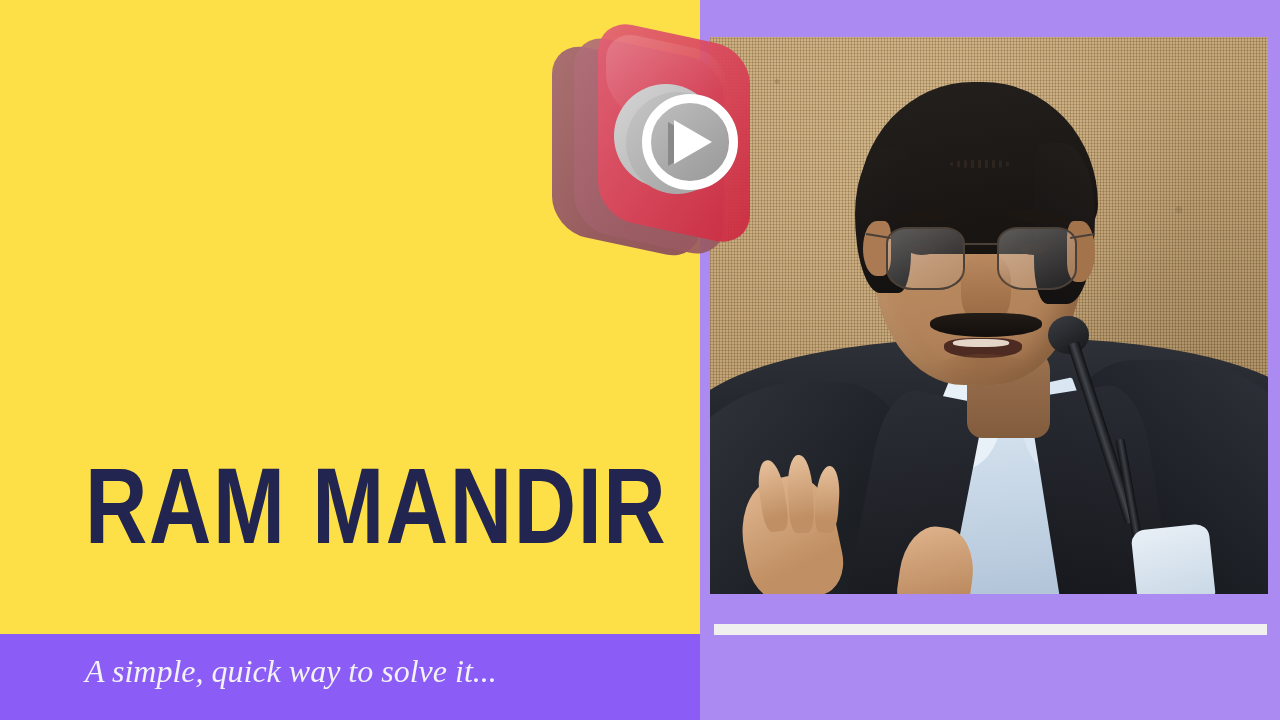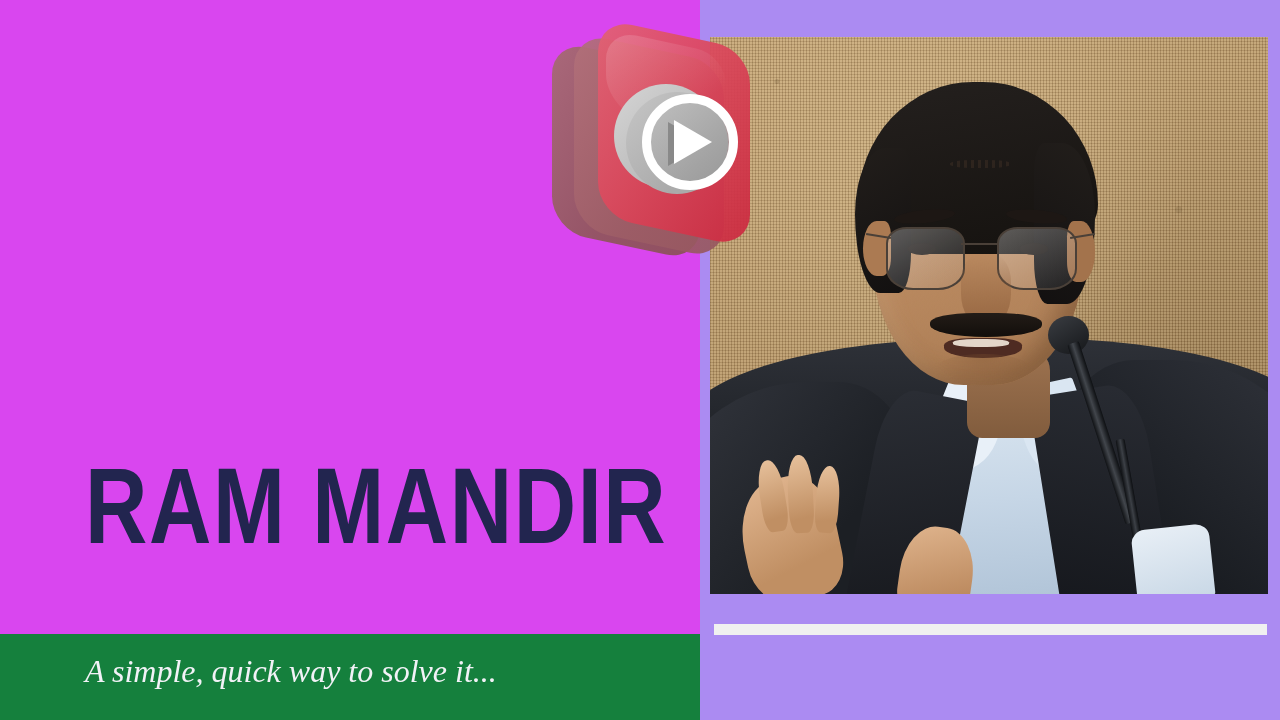--- a/index.html
+++ b/index.html
@@ -20,21 +20,21 @@
     background: #ffffff;
   }
 
   
   .left-panel {
     position: absolute;
     left: 0;
     top: 0;
     width: 800px;
     height: 720px;
-    background: #d946ef;
+    background: #fde047;
   }
 
   .title {
     position: absolute;
     left: 85px;
     top: 452px;
     width: 600px;
     color: #22254f;
     font-family: "Liberation Sans Narrow", "Liberation Sans", sans-serif;
     font-size: 108px;
@@ -46,21 +46,21 @@
     white-space: nowrap;
   }
 
   
   .navy-bar {
     position: absolute;
     left: 0;
     top: 634px;
     width: 700px;
     height: 86px;
-    background: #15803d;
+    background: #8b5cf6;
   }
 
   .subtitle {
     position: absolute;
     left: 85px;
     top: 18px;
     color: #f2f2f7;
     font-family: "Liberation Serif", "DejaVu Serif", serif;
     font-style: italic;
     font-size: 32px;

